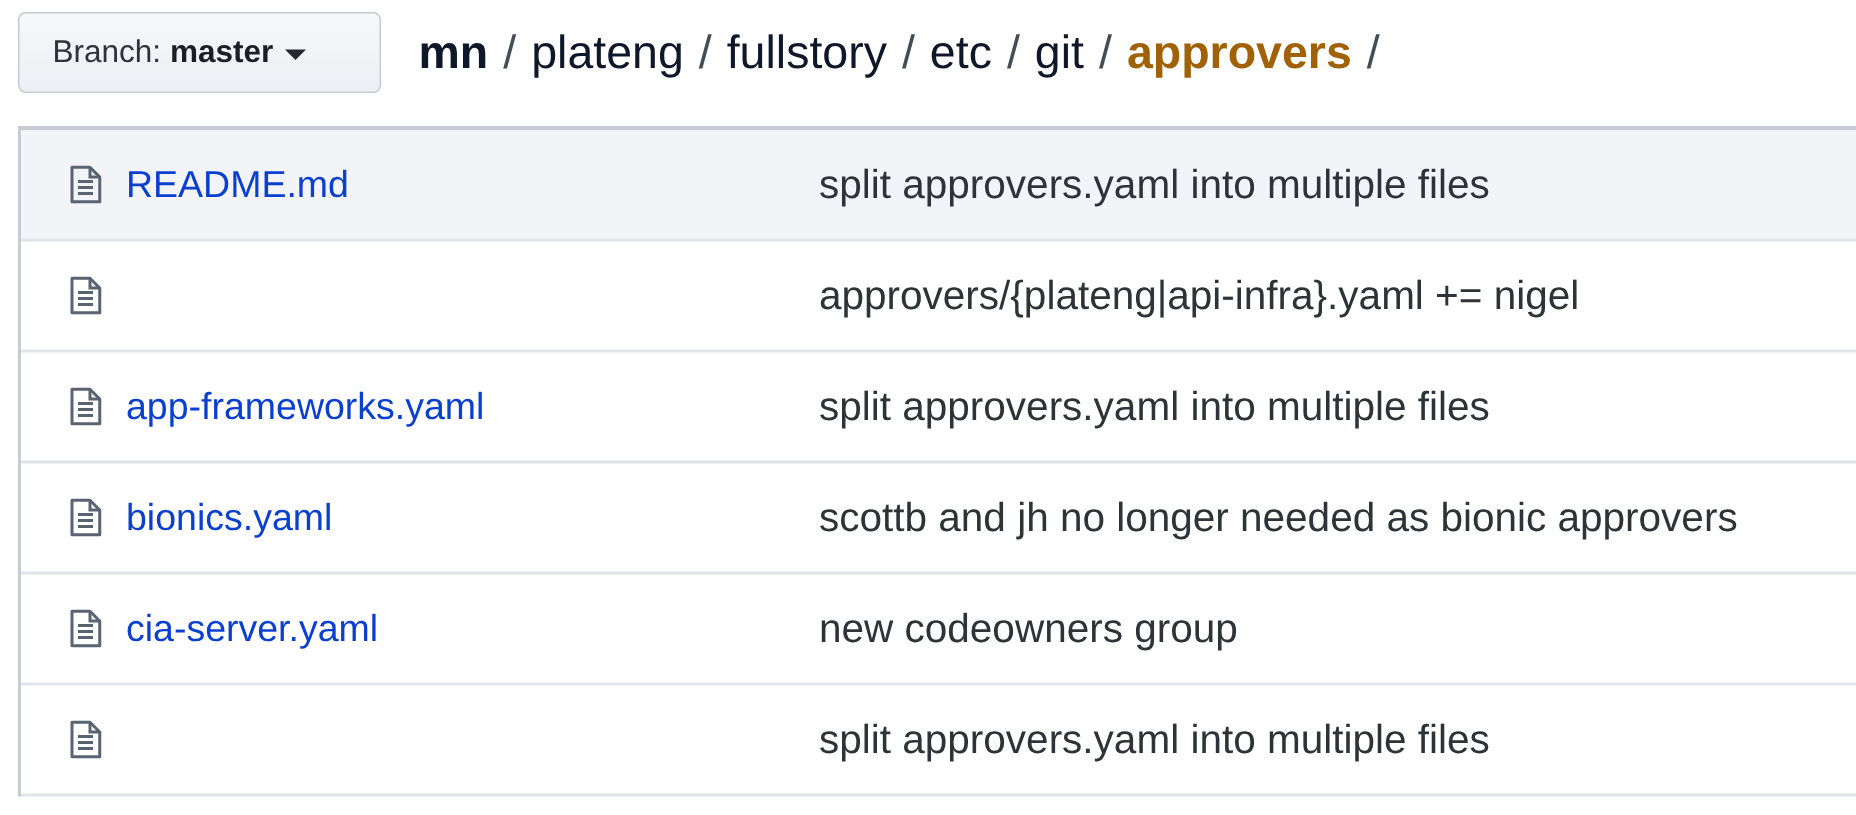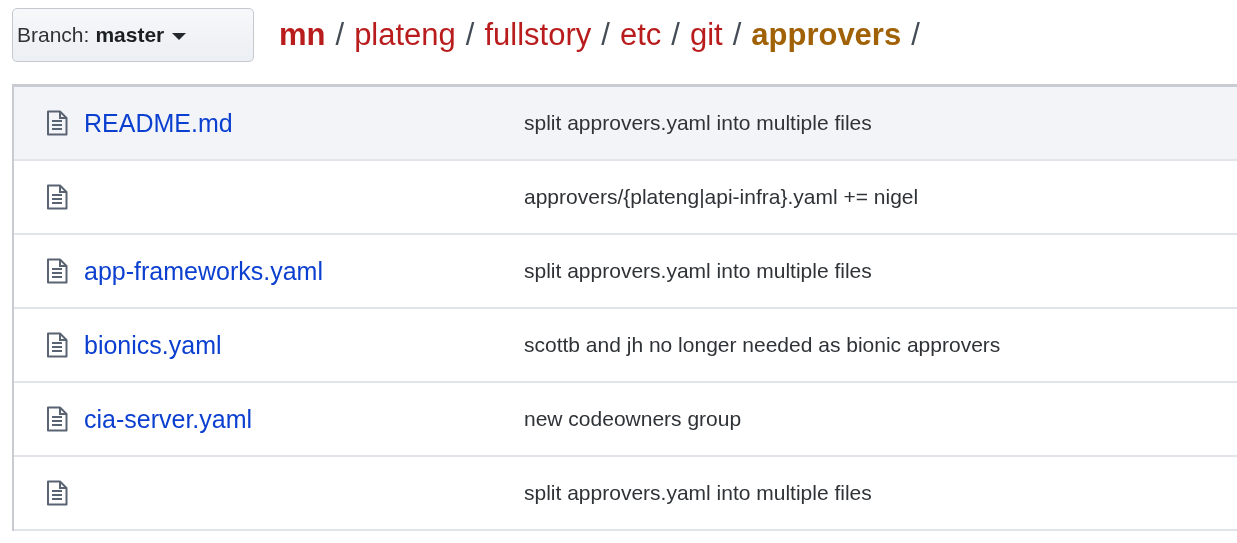--- a/index.html
+++ b/index.html
@@ -19,21 +19,21 @@
     .branch-btn {
       position: absolute;
       left: 12px; top: 8px;
       width: 242px; height: 54px;
       box-sizing: border-box;
       border: 1px solid #c4c8cf;
       border-radius: 5px;
       background: linear-gradient(#f6f8fa, #eceff3);
       display: flex;
       align-items: center;
-      padding-left: 4px;
+      padding-left: 22px;
       font-size: 21px;
       color: #24292e;
       cursor: pointer;
     }
     .branch-btn .lbl { color: #2f3337; }
     .branch-btn .val { font-weight: bold; margin-left: 6px; color: #1b1f23; }
     .caret {
       display: inline-block;
       width: 0; height: 0;
       border-left: 7px solid transparent;
@@ -44,21 +44,21 @@
     }
     .breadcrumb {
       position: absolute;
       left: 279px; top: 12px;
       height: 46px;
       display: flex;
       align-items: center;
       font-size: 31px;
       white-space: nowrap;
     }
-    .crumb-link { color: #b91c1c; text-decoration: none; cursor: pointer; }
+    .crumb-link { color: #0f172a; text-decoration: none; cursor: pointer; }
     .crumb-root { font-weight: bold; }
     .crumb-sep { color: #444d56; margin: 0 10px; }
     .crumb-current { font-weight: bold; color: #a16207; }
     .file-table {
       position: absolute;
       left: 12px; top: 84px;
       width: 1240px;
       box-sizing: border-box;
       border-left: 2px solid #c8ccd2;
       border-top: 3px solid #c8ccd2;
@@ -82,22 +82,22 @@
       position: absolute;
       left: 70px;
       font-size: 25px;
       color: #0b3fd0;
       text-decoration: none;
       cursor: pointer;
       white-space: nowrap;
     }
     .commit-msg {
       position: absolute;
-      left: 510px;
-      font-size: 21px;
+      left: 532px;
+      font-size: 27px;
       color: #2f3337;
       white-space: nowrap;
       cursor: pointer;
     }
   </style>
 </head>
 <body>
 
 <div class="topbar">
   <div class="branch-btn">

